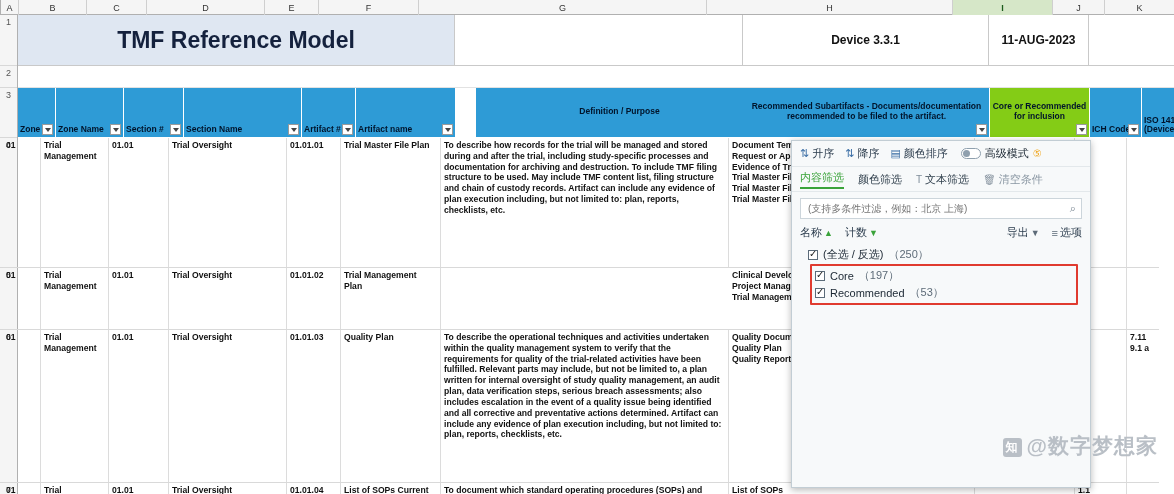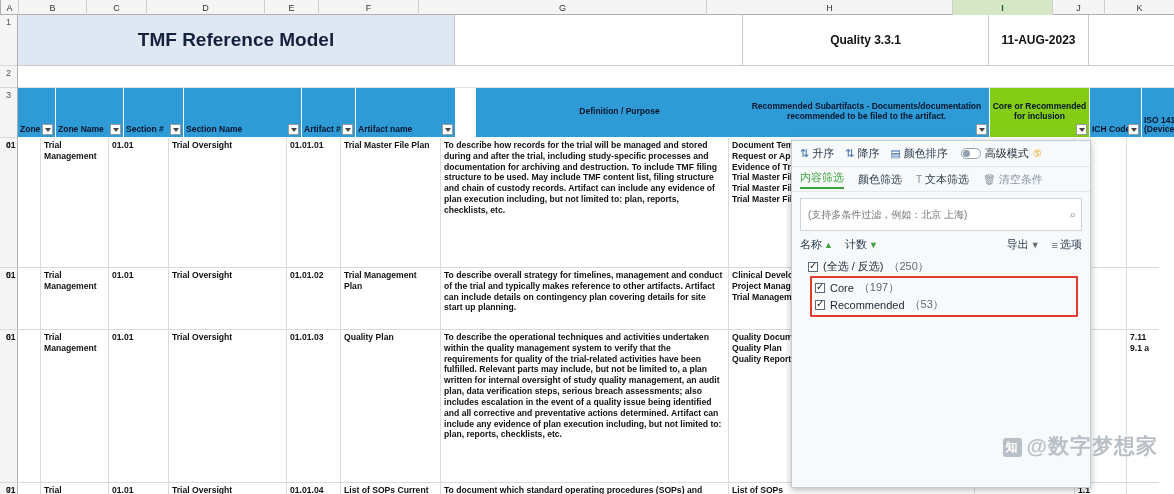--- a/index.html
+++ b/index.html
@@ -53,21 +53,21 @@
   .title-cell {
     position: absolute; top: 0; height: 51px;
     border-right: 1px solid #c9c9c9;
     border-bottom: 1px solid #c9c9c9;
     display: flex; align-items: center; justify-content: center;
     text-align: center;
   }
   .title-main {
     left: 0; width: 437px;
     background: #dfe7f2;
-    font-size: 19px; font-weight: bold; color: #14213d;
+    font-size: 23px; font-weight: bold; color: #14213d;
   }
   .title-blank { background: #fff; }
   .title-version { font-size: 12px; font-weight: bold; color: #111; background:#fff; }
   .title-date { font-size: 12px; font-weight: bold; color: #111; background:#fff; }
 
   
   .gap-row {
     position: absolute; top: 66px; left: 18px;
     width: 1156px; height: 22px;
     background: #ffffff;
@@ -162,21 +162,21 @@
     border-bottom: 1px solid #e3e8eb;
     font-size: 11px;
   }
   .ptab { display: flex; align-items: center; gap: 3px; color: #33424f; white-space: nowrap; }
   .ptab.active { color: #3aa33a; border-bottom: 2px solid #3aa33a; padding-bottom: 2px; align-items: flex-end; }
   .ptab .pi { font-size: 10px; color: #7f8c99; }
   .ptab.clear { color: #8a97a3; }
 
   .search-row { padding: 6px 8px 4px 8px; }
   .search-box {
-    width: 100%; height: 33px;
+    width: 100%; height: 21px;
     border: 1px solid #ccd5db; background: #fff;
     display: flex; align-items: center;
     padding: 0 5px;
   }
   .search-box input {
     flex: 1; border: 0; outline: 0;
     font-family: "Liberation Sans", sans-serif;
     font-size: 10px; color: #98a4ae;
     background: transparent;
   }
@@ -255,21 +255,21 @@
       <div class="rownum" style="height:50px;">3</div>
       <div class="rownum" style="height:130px;">4</div>
       <div class="rownum" style="height:62px;">5</div>
       <div class="rownum" style="height:153px;">6</div>
       <div class="rownum" style="height:24px;">7</div>
     </div>
 
   <div class="title-band">
     <div class="title-cell title-main">TMF Reference Model</div>
     <div class="title-cell title-blank" style="left:437px;width:288px;"></div>
-    <div class="title-cell title-version" style="left:725px;width:246px;">Quality 3.3.1</div>
+    <div class="title-cell title-version" style="left:725px;width:246px;">Device 3.3.1</div>
     <div class="title-cell title-date" style="left:971px;width:100px;">11-AUG-2023</div>
     <div class="title-cell title-blank" style="left:1071px;width:85px;border-right:none;"></div>
   </div>
 
   <div class="gap-row"></div>
 
   <div class="thead" id="thead">
       <div class="th plain " style="left:0px;width:38px;">
         <span>Zone #</span>
         <span class="filter-btn">
@@ -349,21 +349,20 @@
         <div class="cell" style="left:1072px;width:52px;">5.7</div>
         <div class="cell" style="left:1124px;width:70px;"></div>
       </div>
       <div class="row" style="height:62px;">
         <div class="cell" style="left:0px;width:38px;">01</div>
         <div class="cell" style="left:38px;width:68px;">Trial Management</div>
         <div class="cell" style="left:106px;width:60px;">01.01</div>
         <div class="cell" style="left:166px;width:118px;">Trial Oversight</div>
         <div class="cell" style="left:284px;width:54px;">01.01.02</div>
         <div class="cell" style="left:338px;width:100px;">Trial Management Plan</div>
-        <div class="cell def" style="left:438px;width:288px;">To describe overall strategy for timelines, management and conduct of the trial and typically makes reference to other artifacts. Artifact can include details on contingency plan covering details for site start up planning.</div>
         <div class="cell" style="left:726px;width:246px;">Clinical Development Plan<br>Project Management Plan<br>Trial Management Plan</div>
         <div class="cell" style="left:972px;width:100px;"></div>
         <div class="cell" style="left:1072px;width:52px;">.2</div>
         <div class="cell" style="left:1124px;width:70px;"></div>
       </div>
       <div class="row" style="height:153px;">
         <div class="cell" style="left:0px;width:38px;">01</div>
         <div class="cell" style="left:38px;width:68px;">Trial Management</div>
         <div class="cell" style="left:106px;width:60px;">01.01</div>
         <div class="cell" style="left:166px;width:118px;">Trial Oversight</div>

